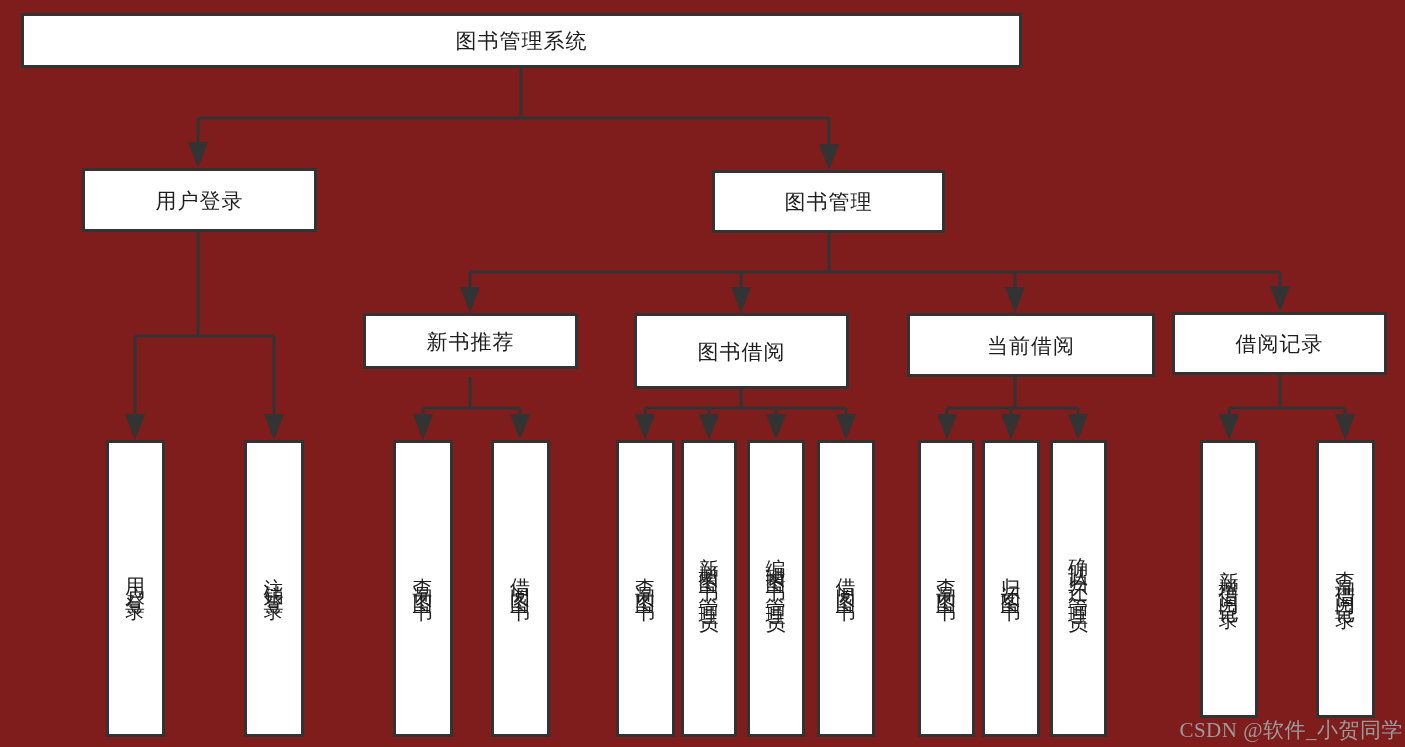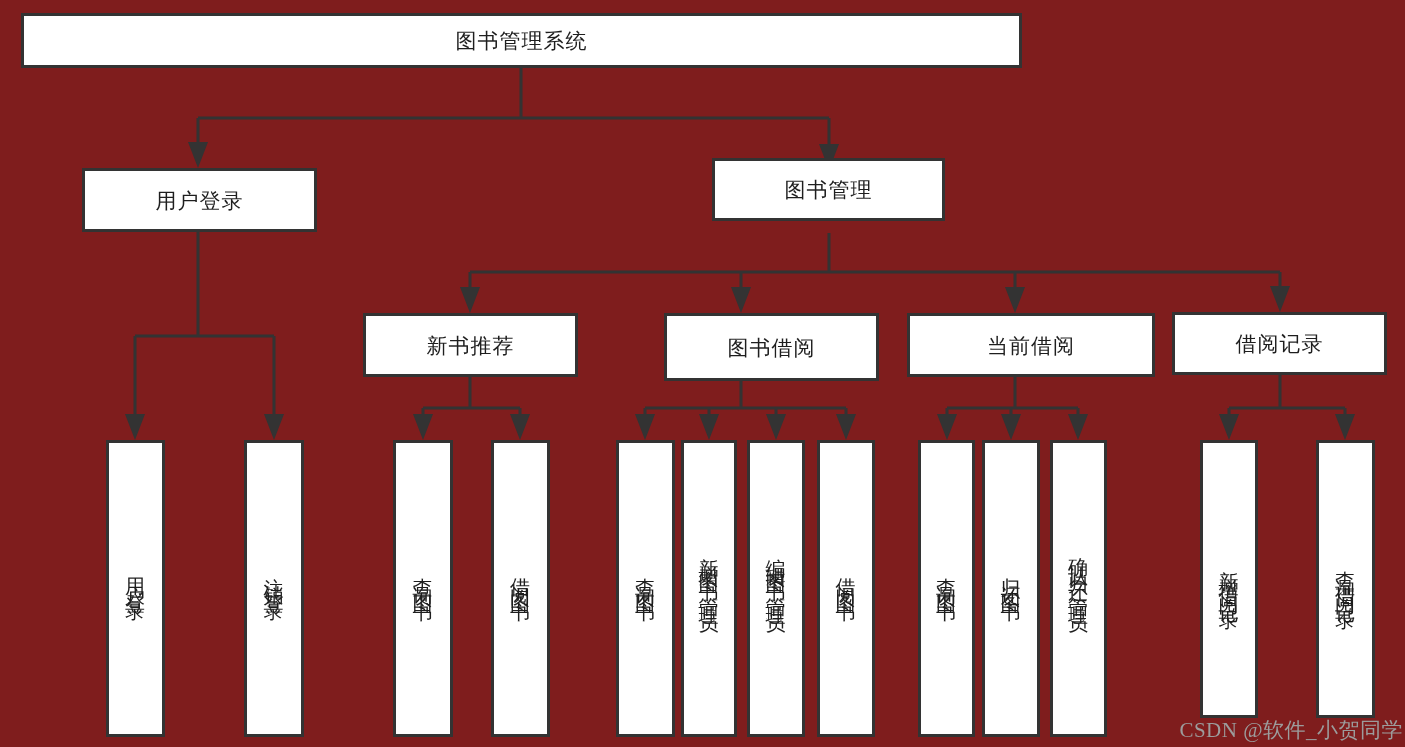--- a/index.html
+++ b/index.html
@@ -93,28 +93,28 @@
     </g>
   </svg>
 
   <div class="node h" style="left:21px;top:13px;width:1001px;height:55px">
     <span>图书管理系统</span>
   </div>
 
   <div class="node h" style="left:82px;top:168px;width:235px;height:64px">
     <span>用户登录</span>
   </div>
-  <div class="node h" style="left:712px;top:158px;width:233px;height:63px">
+  <div class="node h" style="left:712px;top:170px;width:233px;height:63px">
     <span>图书管理</span>
   </div>
 
-  <div class="node h" style="left:363px;top:313px;width:215px;height:64px">
+  <div class="node h" style="left:363px;top:313px;width:215px;height:56px">
     <span>新书推荐</span>
   </div>
-  <div class="node h" style="left:664px;top:313px;width:215px;height:68px">
+  <div class="node h" style="left:634px;top:313px;width:215px;height:76px">
     <span>图书借阅</span>
   </div>
   <div class="node h" style="left:907px;top:313px;width:248px;height:64px">
     <span>当前借阅</span>
   </div>
   <div class="node h" style="left:1172px;top:312px;width:215px;height:63px">
     <span>借阅记录</span>
   </div>
 
   <div class="node v" style="left:106px;top:440px;width:59px;height:297px">

